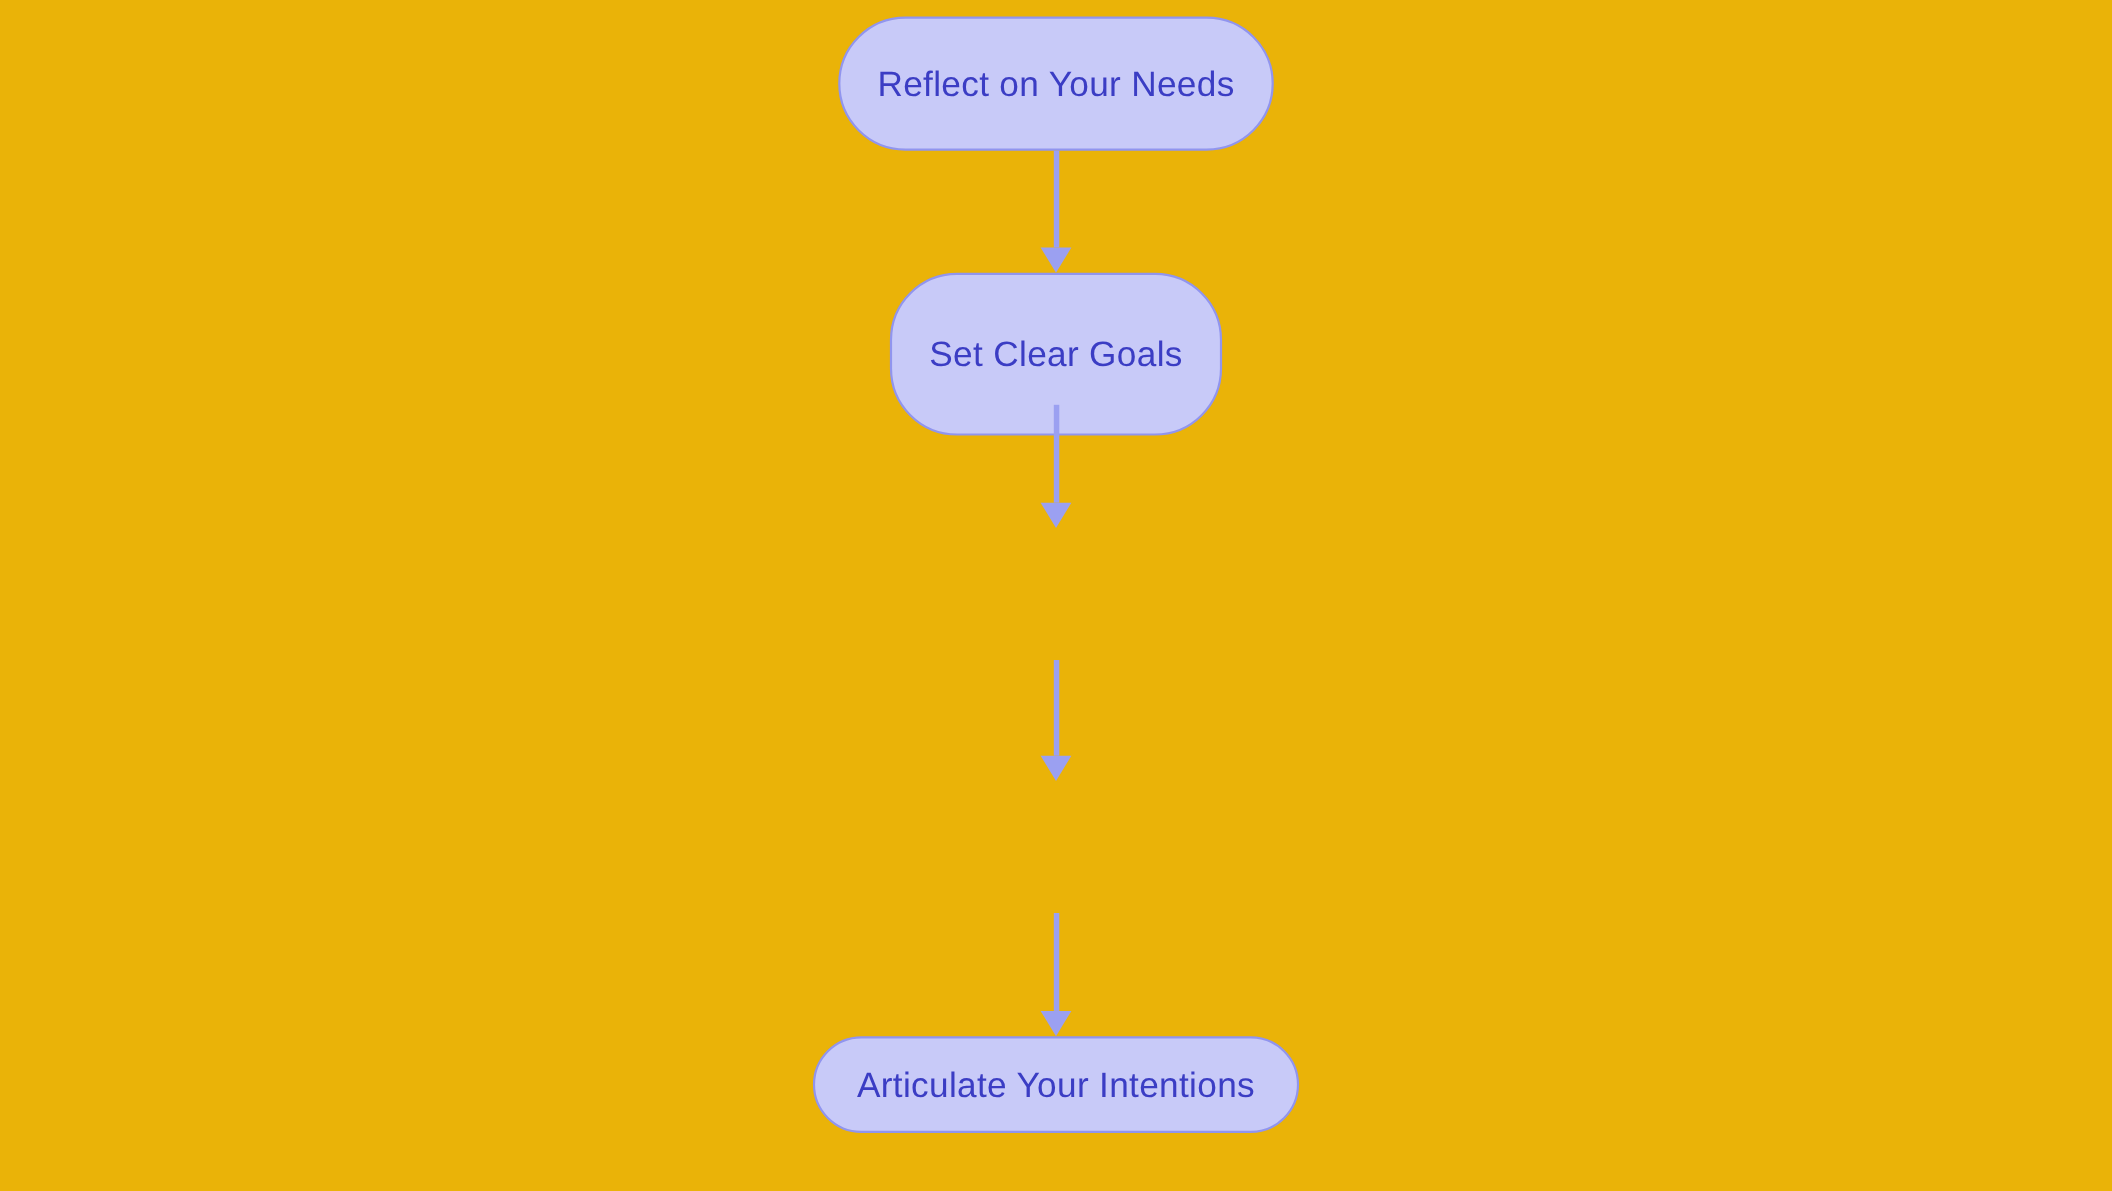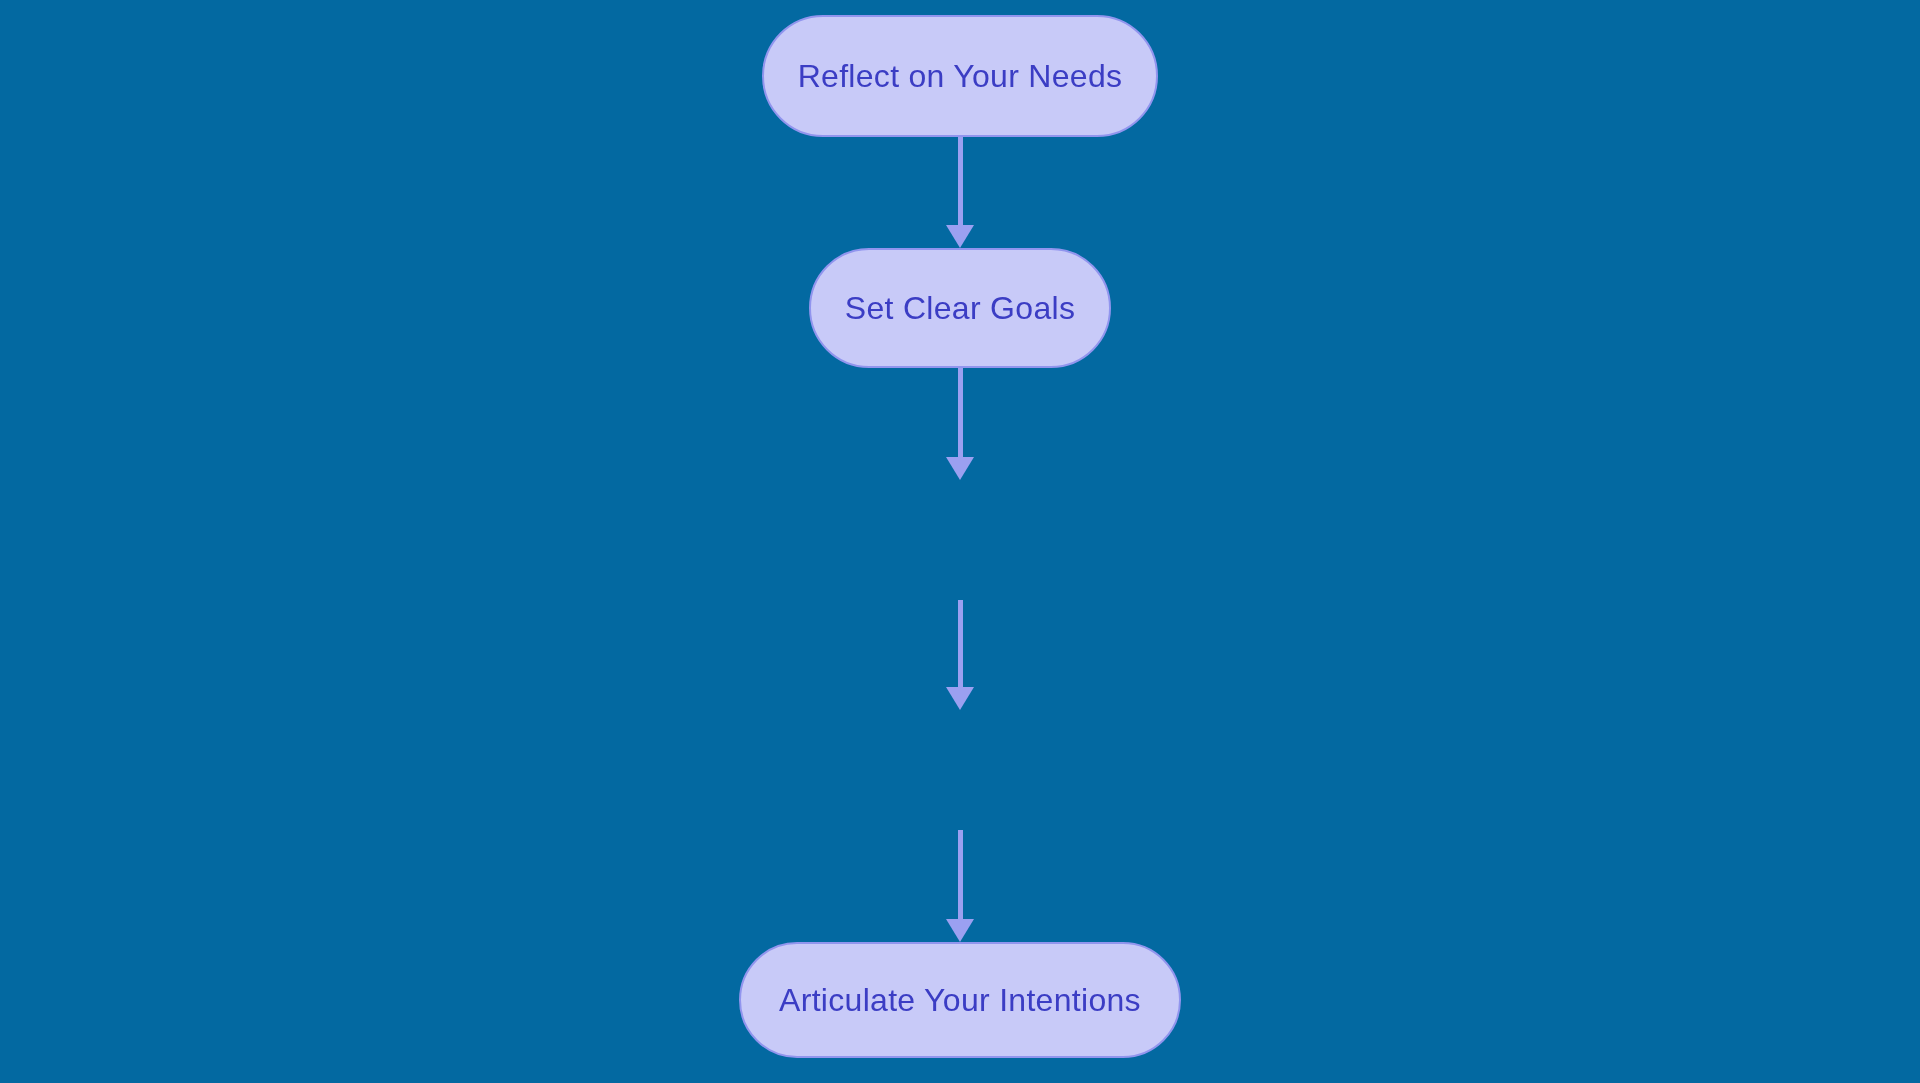--- a/index.html
+++ b/index.html
@@ -46,35 +46,35 @@
   .arrow-head {
     width: 0;
     height: 0;
     border-left: 14px solid transparent;
     border-right: 14px solid transparent;
     border-top: 23px solid var(--arrow-color, #9ba0f1);
   }
 
   
   #node-0 { left: 762px; top: 15px;  width: 396px; height: 122px; }
-  #node-1 { left: 809px; top: 248px; width: 302px; height: 120px; }
+  #node-1 { left: 809px; top: 248px; width: 302px; height: 148px; }
   #node-2 { left: 748px; top: 480px; width: 424px; height: 120px; }
   #node-3 { left: 783px; top: 710px; width: 355px; height: 120px; }
-  #node-4 { left: 739px; top: 942px; width: 442px; height: 116px; }
+  #node-4 { left: 739px; top: 942px; width: 442px; height: 88px; }
 
   
   #arrow-0 { left: 945px; top: 137px; height: 111px; }
   #arrow-1 { left: 945px; top: 368px; height: 112px; }
   #arrow-2 { left: 945px; top: 600px; height: 110px; }
   #arrow-3 { left: 945px; top: 830px; height: 112px; }
 </style>
 </head>
 <body>
 
-<div class="canvas" style="background: #0369a1;">
+<div class="canvas" style="background: #eab308;">
 
   <div id="node-0" class="flow-node">
     <span class="node-label">Reflect on Your Needs</span>
   </div>
 
   <div id="arrow-0" class="flow-arrow">
     <div class="arrow-line"></div>
     <div class="arrow-head"></div>
   </div>
 

